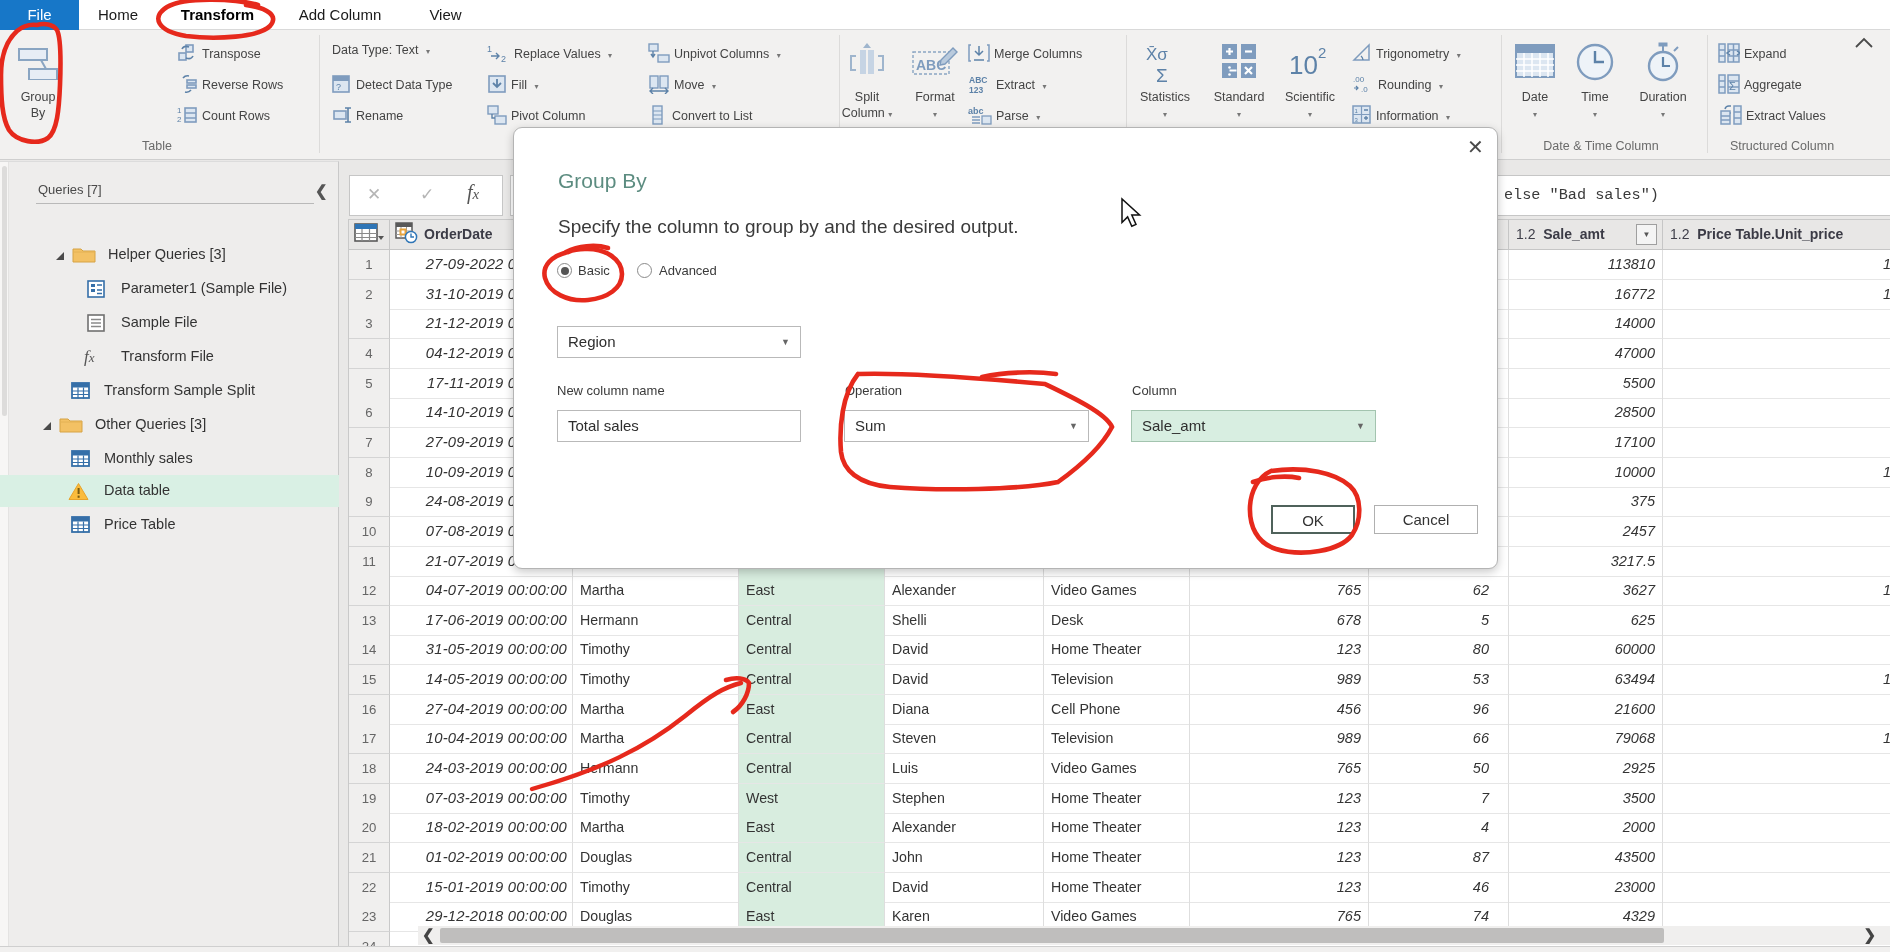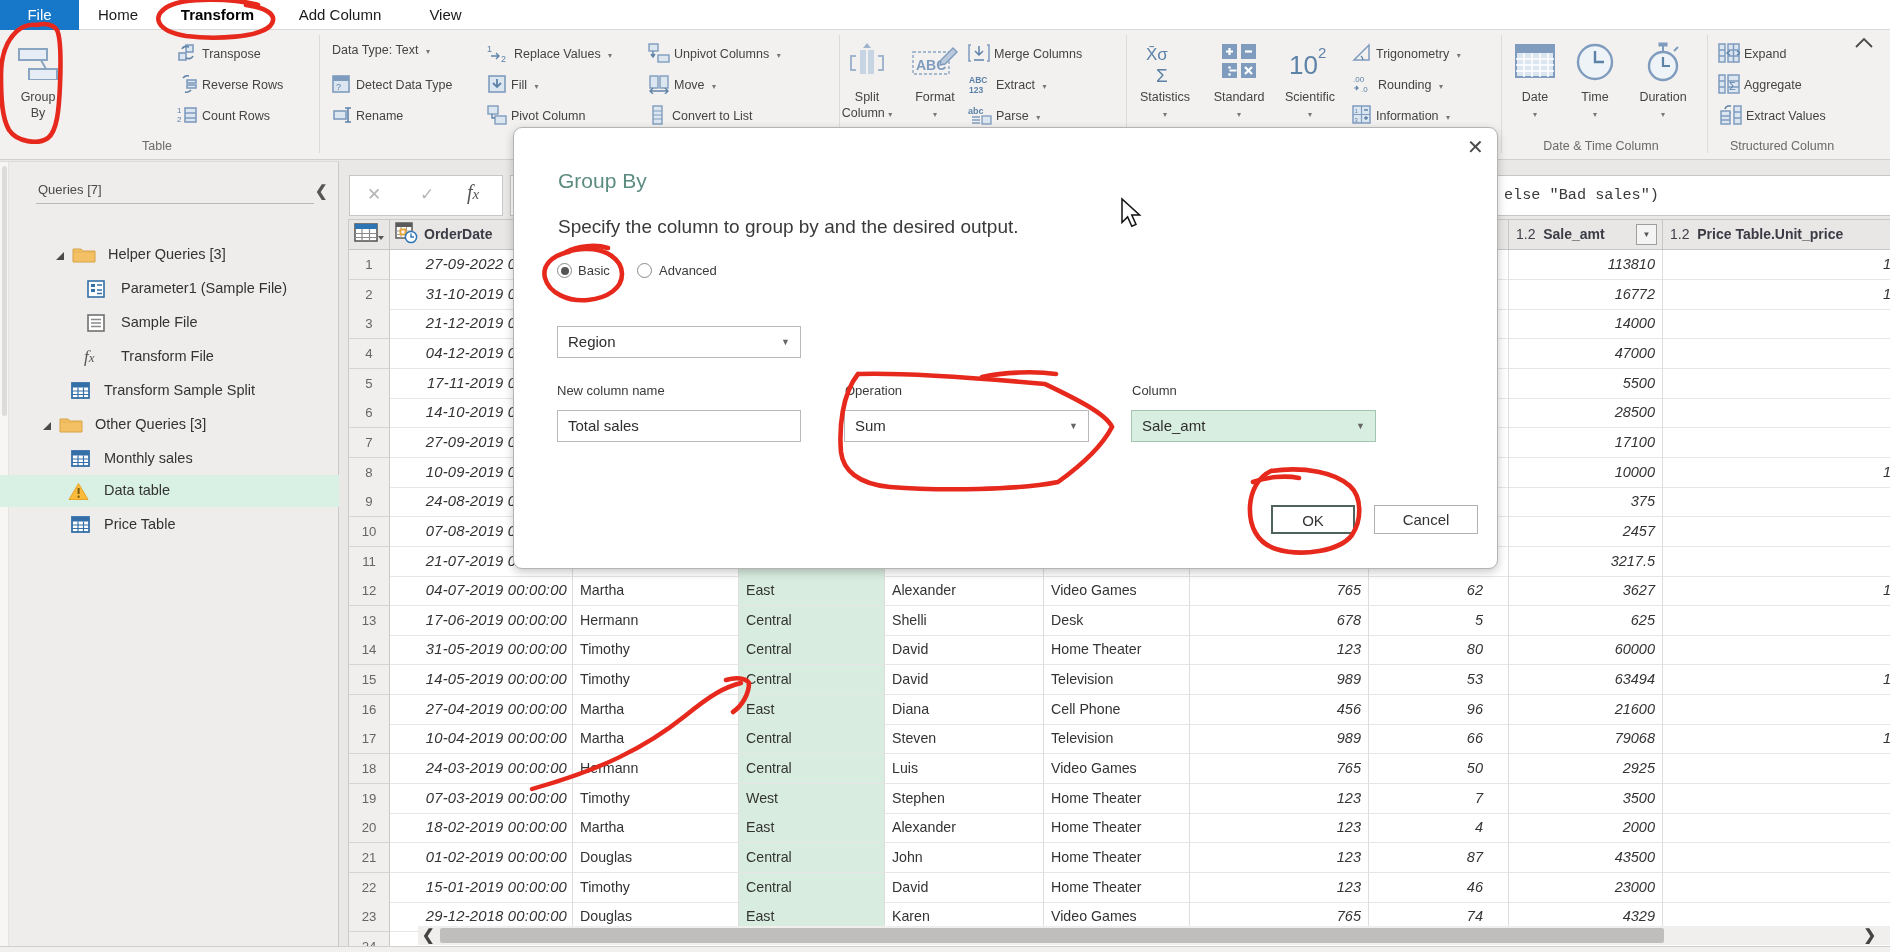--- a/index.html
+++ b/index.html
@@ -33,21 +33,21 @@
 .hc{position:absolute;top:0;height:30px;background:#e8e7e6;border-right:1px solid #c6c6c6;border-bottom:1px solid #c6c6c6;font-weight:bold;font-size:14px;color:#3b3b46;line-height:29px;white-space:nowrap;overflow:hidden}
 .row{position:absolute;left:0;width:1542px;height:30px;line-height:29px;font-size:14.2px;white-space:nowrap}
 .c{position:absolute;top:0;height:30px;border-right:1px solid #dedede;border-bottom:1px solid #e6e6e6;overflow:hidden}
 .rn{left:0;width:41px;background:#f0efee;border-right:1px solid #c9c9c9;border-bottom:1px solid #d4d4d4;color:#666;text-align:center;font-size:13.2px}
 .dt{left:41px;width:183px;text-align:right;padding-right:5px;font-style:italic;font-size:14.8px;letter-spacing:0.2px}
 .sal{left:224px;width:166px;padding-left:7px}
 .reg{left:390px;width:146px;padding-left:7px;background:#d8eddf}
 .cus{left:536px;width:159px;padding-left:7px}
 .itm{left:695px;width:146px;padding-left:7px}
 .pri{left:841px;width:179px;text-align:right;padding-right:7px;font-style:italic;font-size:14.5px}
-.qty{left:1020px;width:140px;text-align:right;padding-right:25px;font-style:italic;font-size:14.5px}
+.qty{left:1020px;width:140px;text-align:right;padding-right:19px;font-style:italic;font-size:14.5px}
 .sam{left:1160px;width:154px;text-align:right;padding-right:7px;font-style:italic;font-size:14.5px}
 .upr{left:1314px;width:228px;padding-left:220px;font-style:italic;font-size:14.5px}
 
 #dlg{position:absolute;left:513px;top:127px;width:985px;height:442px;background:#fff;border:1px solid #b4b4b4;border-radius:9px;box-shadow:0 3px 10px rgba(0,0,0,.22)}
 .dl{position:absolute;font-size:13px;color:#3a3a3a}
 .dsel{position:absolute;height:32px;background:#fff;border:1px solid #b9b9b9;font-size:15px;color:#2e2e2e;line-height:30px;padding-left:10px}
 .dcar{position:absolute;right:10px;top:0;font-size:9px;color:#666}
 .dbtn{position:absolute;height:32px;background:#fff;font-size:15px;color:#333;text-align:center;line-height:30px}
 .radio{position:absolute;width:15px;height:15px;border:1px solid #8a8a8a;border-radius:50%;background:#fff}
 </style></head>

